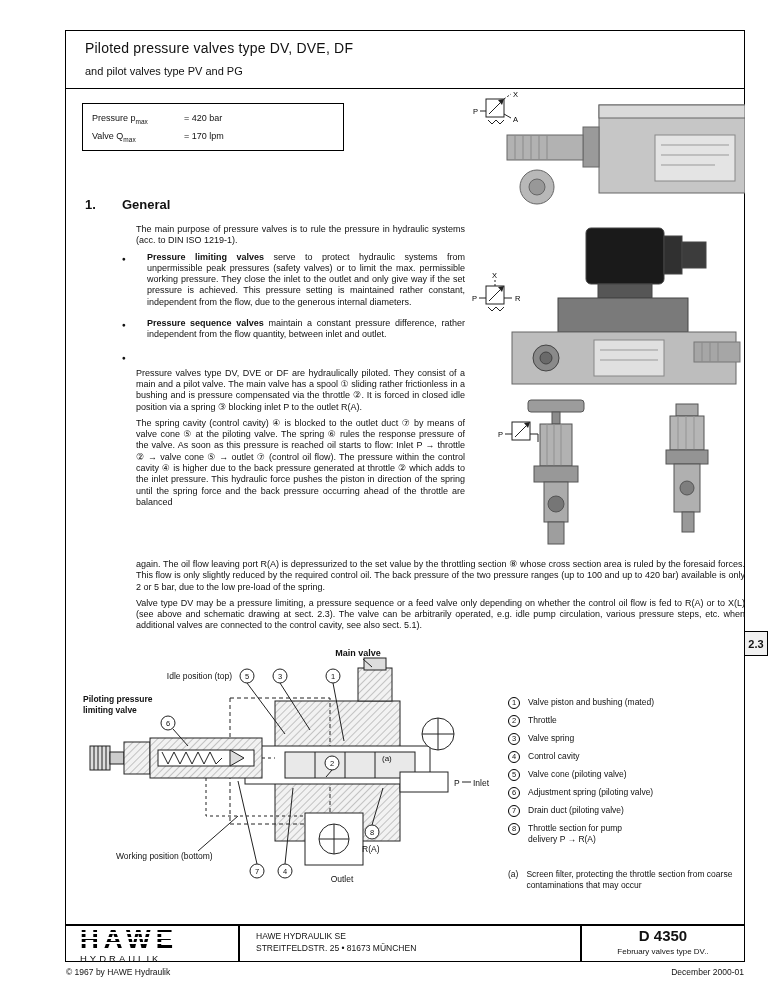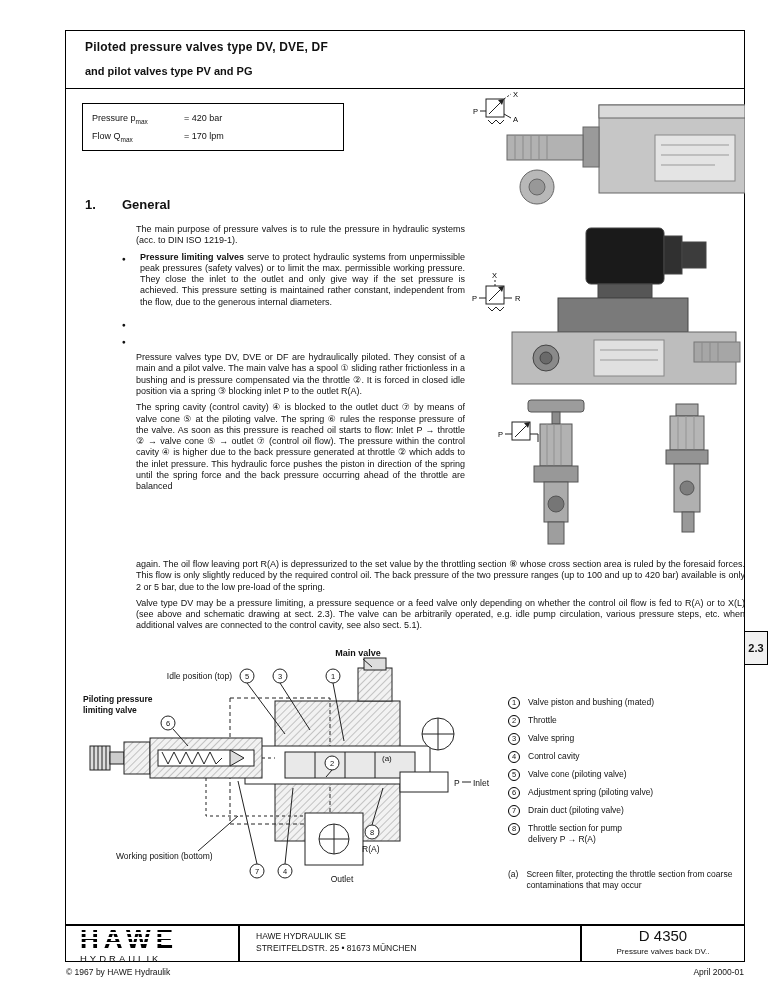--- a/index.html
+++ b/index.html
@@ -1,67 +1,67 @@
 <!DOCTYPE html>
 <html><head>
 <meta charset="utf-8">
 <style>
   *{margin:0;padding:0;box-sizing:border-box}
   html,body{background:#fff}
   body{width:768px;height:994px;position:relative;font-family:"Liberation Sans","DejaVu Sans",sans-serif;color:#111;overflow:hidden}
   .abs{position:absolute}
   .frame{left:65px;top:30px;width:680px;height:932px;border:1.5px solid #000}
-  .title{left:85px;top:40px;font-size:12px;font-weight:bold;letter-spacing:.2px}
-  .subtitle{left:85px;top:65px;font-size:11px;font-weight:bold}
+  .title{left:85px;top:40px;font-size:14px;font-weight:normal;letter-spacing:.2px}
+  .subtitle{left:85px;top:65px;font-size:11px;font-weight:normal}
   .title-rule{left:65px;top:88px;width:680px;height:1px;background:#000}
   .specs{left:82px;top:103px;width:262px;height:48px;border:1px solid #000;padding:7px 9px;font-size:9px;line-height:14px}
   .slabel{display:inline-block;width:92px}
   sub{font-size:6.5px}
   .secnum{left:85px;top:197px;font-size:13px;font-weight:bold}
   .sechead{left:122px;top:197px;font-size:13px;font-weight:bold}
   .narrowcol{left:122px;top:224px;width:343px}
   .widecol{left:122px;top:559px;width:623px}
   .para{font-size:9px;line-height:11.3px;text-align:justify;margin:0 0 5px 14px}
-  .bullet{display:flex;margin:0 0 5px 0}
+  .bullet{display:flex;gap:7px;margin:0 0 5px 0}
   .dot{font-size:6.5px;line-height:11px;padding-top:1px}
   .legend{left:508px;top:697px;width:237px}
   .litem{display:flex;gap:8px;margin-bottom:6px;align-items:flex-start}
   .lcirc{flex:0 0 auto;width:12px;height:12px;border:1px solid #000;border-radius:50%;font-size:7.5px;line-height:10px;text-align:center;font-weight:normal}
   .ltext{font-size:8.5px;line-height:11px;white-space:pre-line}
   .lnote{display:flex;gap:8px;margin-top:24px}
   .lnotelabel{flex:0 0 auto;font-size:8.5px;line-height:11px}
-  .tab23{left:744px;top:631px;width:24px;height:34px;border:1.5px solid #000;background:#f1f1f1;display:flex;align-items:center;justify-content:center;font-size:11px;font-weight:bold}
+  .tab23{left:744px;top:631px;width:24px;height:25px;border:1.5px solid #000;background:#f1f1f1;display:flex;align-items:center;justify-content:center;font-size:11px;font-weight:bold}
   .footer-top{left:65px;top:924px;width:680px;height:1.5px;background:#000}
   .fdiv1{left:238px;top:924px;width:1.5px;height:38px;background:#000}
   .fdiv2{left:580px;top:924px;width:1.5px;height:38px;background:#000}
   .logo{left:80px;top:927px;width:150px}
   .logo-sub{font-size:9.5px;font-weight:normal;letter-spacing:3px;margin-top:-2px}
   .f-center{left:256px;top:930px;font-size:8.5px;line-height:12px}
   .f-right{left:582px;top:927px;width:162px;text-align:center}
-  .docnum{font-size:15px;font-weight:normal}
+  .docnum{font-size:15px;font-weight:bold}
   .docsub{font-size:8px;margin-top:3px}
   .f-copy{left:66px;top:967px;font-size:8.5px;font-weight:normal}
   .f-date{left:560px;top:967px;width:184px;text-align:right;font-size:8.5px}
   svg text{font-family:"Liberation Sans","DejaVu Sans",sans-serif}
 </style>
 </head>
 <body>
 
 <div class="abs frame"></div>
 
 <h1 class="abs title">Piloted pressure valves type DV, DVE, DF</h1>
 <h2 class="abs subtitle">and pilot valves type PV and PG</h2>
 <div class="abs title-rule"></div>
 
 <div class="abs specs">
   <div>
     <span class="slabel"><span>Pressure p</span><sub>max</sub></span><span>=  420 bar</span>
   </div>
   <div>
-    <span class="slabel"><span>Flow Q</span><sub>max</sub></span><span>=  170 lpm</span>
+    <span class="slabel"><span>Valve Q</span><sub>max</sub></span><span>=  170 lpm</span>
   </div>
 </div>
 
 <svg class="abs" style="left:472px;top:86px" width="52" height="46" viewBox="0 0 52 46">
   <g stroke="#222" fill="none" stroke-width="1">
     <line x1="8" y1="25" x2="14" y2="25"></line>
     <rect x="14" y="13" width="18" height="18"></rect>
     <line x1="17" y1="28" x2="28" y2="17"></line>
     <polygon points="26,14 32,13 30,19" fill="#222" stroke="none"></polygon>
     <line x1="32" y1="13" x2="39" y2="8" stroke-dasharray="2 2"></line>
@@ -168,20 +168,21 @@
 <div class="abs sechead">General</div>
 
 <div class="abs narrowcol">
   <p class="para">The main purpose of pressure valves is to rule the pressure in hydraulic systems (acc. to DIN ISO 1219-1).</p>
   <div class="bullet">
     <span class="dot">●</span>
     <p class="para"><b>Pressure limiting valves</b><span> serve to protect hydraulic systems from unpermissible peak pressures (safety valves) or to limit the max. permissible working pressure. They close the inlet to the outlet and only give way if the set pressure is achieved. This pressure setting is maintained rather constant, independent from the flow, due to the generous internal diameters.</span></p>
   </div>
   <div class="bullet">
     <span class="dot">●</span>
+    <p class="para"><b>Pressure sequence valves</b><span> maintain a constant pressure difference, rather independent from the flow quantity, between inlet and outlet.</span></p>
   </div>
   <div class="bullet">
     <span class="dot">●</span>
   </div>
   <p class="para">Pressure valves type DV, DVE or DF are hydraulically piloted. They consist of a main and a pilot valve. The main valve has a spool ① sliding rather frictionless in a bushing and is pressure compensated via the throttle ②. It is forced in closed idle position via a spring ③ blocking inlet P to the outlet R(A).</p>
   <p class="para">The spring cavity (control cavity) ④ is blocked to the outlet duct ⑦ by means of valve cone ⑤ at the piloting valve. The spring ⑥ rules the response pressure of the valve. As soon as this pressure is reached oil starts to flow: Inlet P → throttle ② → valve cone ⑤ → outlet ⑦ (control oil flow). The pressure within the control cavity ④ is higher due to the back pressure generated at throttle ② which adds to the inlet pressure. This hydraulic force pushes the piston in direction of the spring until the spring force and the back pressure occurring ahead of the throttle are balanced</p>
 </div>
 
 <div class="abs widecol">
   <p class="para">again. The  oil flow leaving port R(A) is depressurized to the set value by the throttling section ⑧ whose cross section area is ruled by the foresaid forces. This flow is only slightly reduced by the required control oil. The back pressure of the two pressure ranges (up to 100 and up to 420 bar) available is only 2 or 5 bar, due to the low pre-load of the spring.</p>
@@ -337,17 +338,17 @@
   <div class="logo-sub">HYDRAULIK</div>
 </div>
 
 <div class="abs f-center">
   <div>HAWE HYDRAULIK SE</div>
   <div>STREITFELDSTR. 25 • 81673 MÜNCHEN</div>
 </div>
 
 <div class="abs f-right">
   <div class="docnum">D 4350</div>
-  <div class="docsub">Pressure valves back DV..</div>
+  <div class="docsub">February valves type DV..</div>
 </div>
 
 <div class="abs f-copy">© 1967 by HAWE Hydraulik</div>
-<div class="abs f-date">April 2000-01</div>
+<div class="abs f-date">December 2000-01</div>
 
 </body></html>

